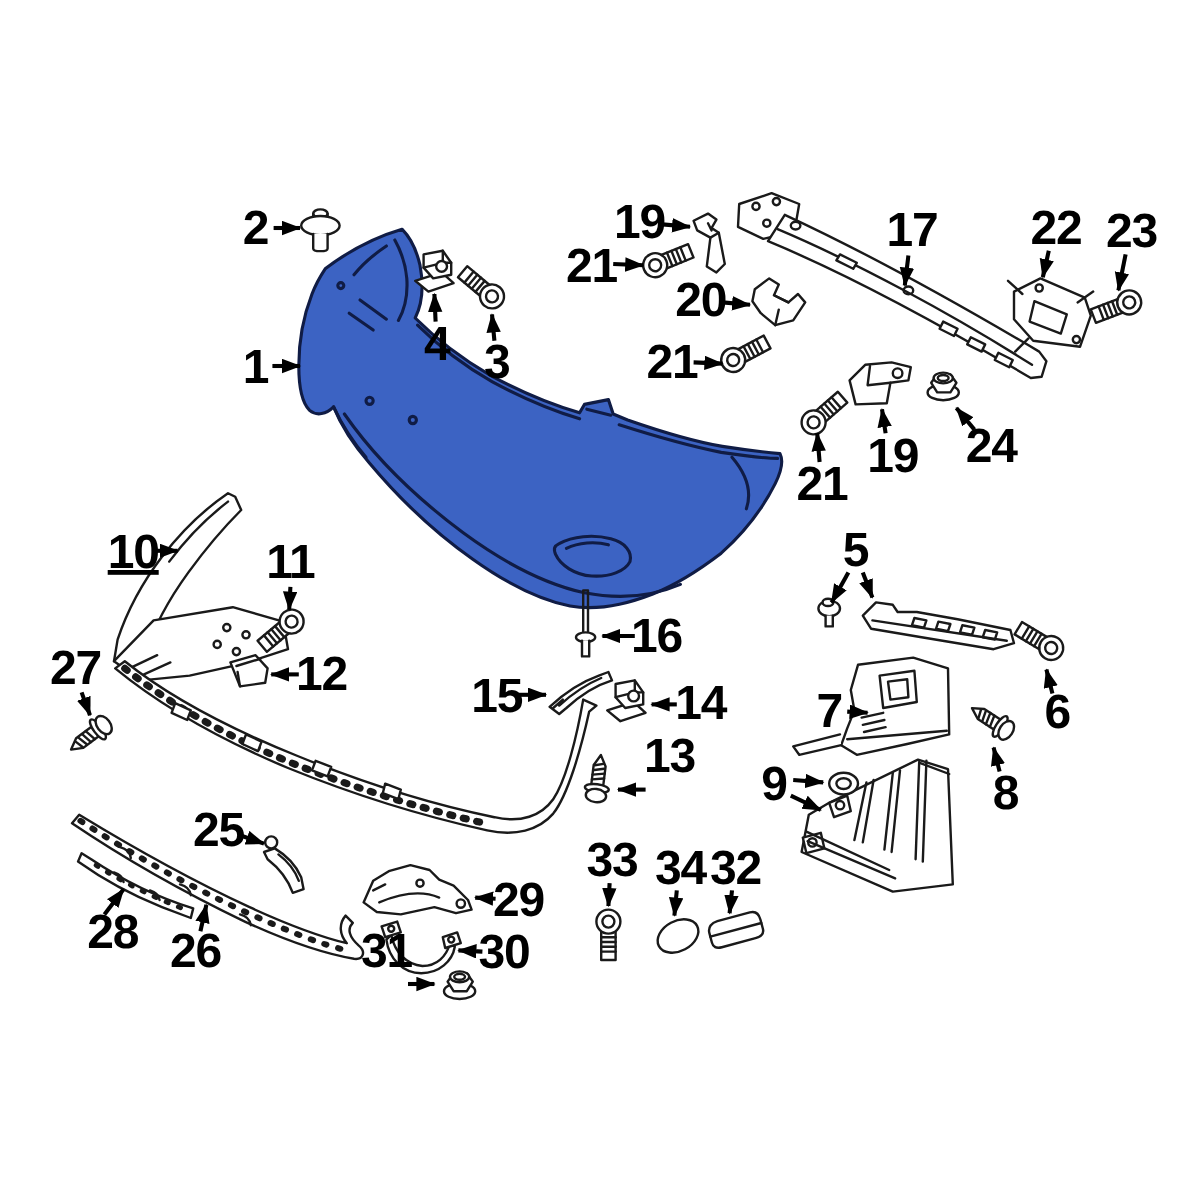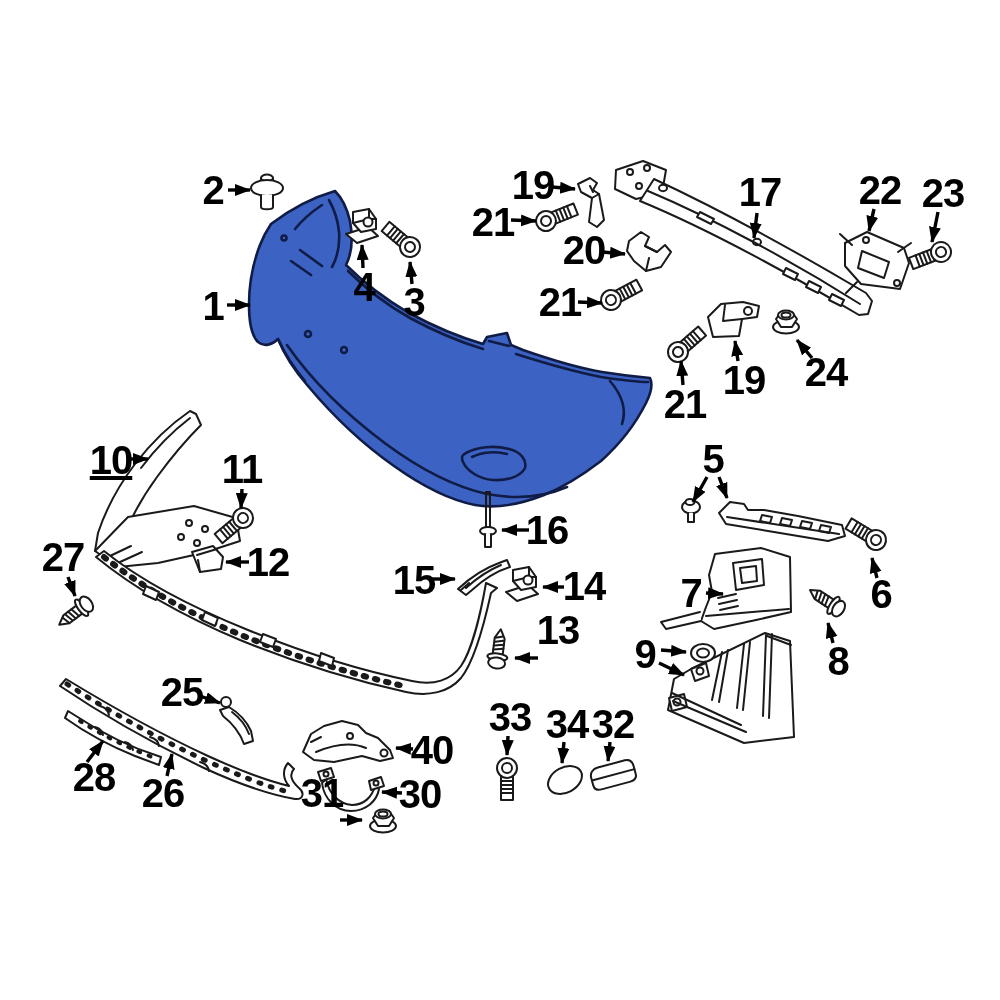--- a/index.html
+++ b/index.html
@@ -371,21 +371,21 @@
       <div class="lbl" style="left: 493px; top: 222px; color: rgb(0, 0, 0);">21</div>
       <div class="lbl" style="left: 560px; top: 302px; color: rgb(0, 0, 0);">21</div>
       <div class="lbl" style="left: 685px; top: 404px; color: rgb(0, 0, 0);">21</div>
       <div class="lbl" style="left: 880px; top: 190px; color: rgb(0, 0, 0);">22</div>
       <div class="lbl" style="left: 943px; top: 193px; color: rgb(0, 0, 0);">23</div>
       <div class="lbl" style="left: 826px; top: 372px; color: rgb(0, 0, 0);">24</div>
       <div class="lbl" style="left: 182px; top: 692px; color: rgb(0, 0, 0);">25</div>
       <div class="lbl" style="left: 163px; top: 793px; color: rgb(0, 0, 0);">26</div>
       <div class="lbl" style="left: 63px; top: 557px; color: rgb(0, 0, 0);">27</div>
       <div class="lbl" style="left: 70px; top: 777px; color: rgb(0, 0, 0); margin-left: 24px;">28</div>
-      <div class="lbl" style="left: 432px; top: 750px; color: rgb(0, 0, 0);">40</div>
+      <div class="lbl" style="left: 432px; top: 750px; color: rgb(0, 0, 0);">29</div>
       <div class="lbl" style="left: 420px; top: 794px; color: rgb(0, 0, 0);">30</div>
       <div class="lbl" style="left: 322px; top: 793px; color: rgb(0, 0, 0);">31</div>
       <div class="lbl" style="left: 613px; top: 724px; color: rgb(0, 0, 0);">32</div>
       <div class="lbl" style="left: 510px; top: 717px; color: rgb(0, 0, 0);">33</div>
       <div class="lbl" style="left: 567px; top: 724px; color: rgb(0, 0, 0);">34</div>
     </div>
 
 </div>
 
 </body></html>

